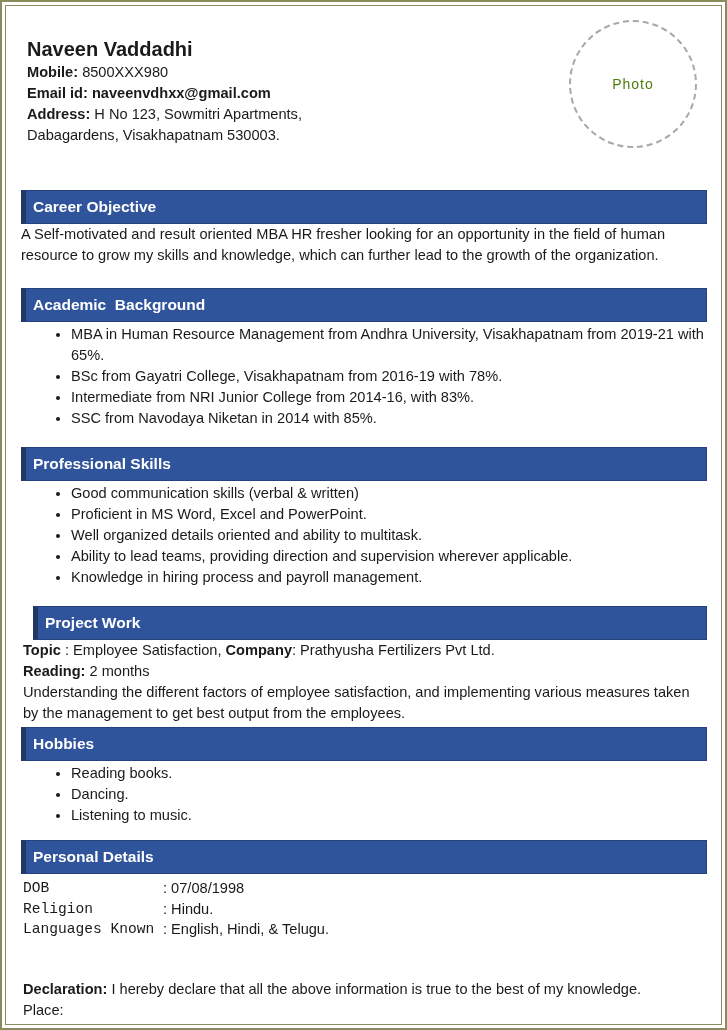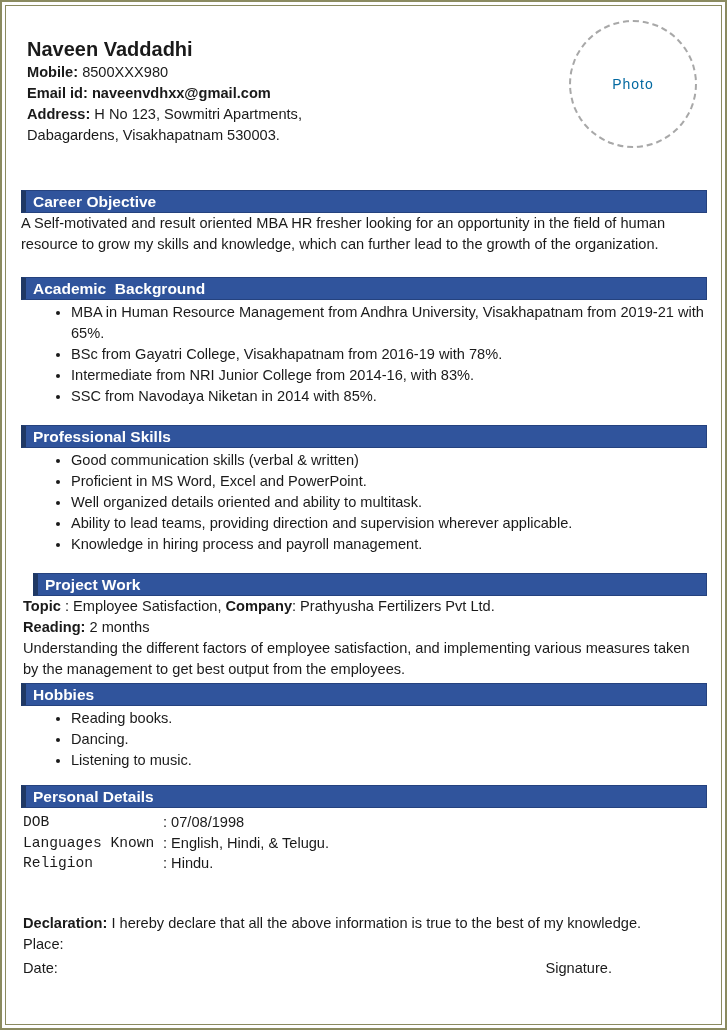--- a/index.html
+++ b/index.html
@@ -10,29 +10,29 @@
   }
   .page-inner{
     border:1px solid #8b8b60;height:100%;box-sizing:border-box;
     padding:0 14px 0 15px;position:relative;overflow:hidden;
   }
   
   .photo{
     position:absolute;top:14px;right:24px;width:124px;height:124px;
     border:2px dashed #a8a8a8;border-radius:50%;
     display:flex;align-items:center;justify-content:center;
-    color:#0369a1;font-size:14px;letter-spacing:1px;
+    color:#4d7c0f;font-size:14px;letter-spacing:1px;
   }
   
   .header-block{margin-top:30px;padding-left:6px;}
   .name{font-size:20px;font-weight:bold;line-height:26px;}
   .contact-line{font-size:14.6px;line-height:21px;}
   
   .bar{
-    height:23px;box-sizing:border-box;display:flex;align-items:center;
+    height:34px;box-sizing:border-box;display:flex;align-items:center;
     background:#30549c;border:1px solid rgba(25,45,90,0.45);
     border-left:5px solid #1f3864;
   }
   .bar-title{
     color:#ffffff;font-weight:bold;font-size:15.5px;
     padding-left:7px;white-space:pre-wrap;
   }
   .bar.career{margin-top:44px;}
   .bar.academic{margin-top:22px;}
   .bar.skills{margin-top:18px;}
@@ -129,26 +129,26 @@
 
     <div class="bar personal">
       <span class="bar-title">Personal Details</span>
     </div>
     <div class="personal-rows">
       <div class="prow">
         <span class="plabel">DOB</span>
         <span class="pvalue">: 07/08/1998</span>
       </div>
       <div class="prow">
+        <span class="plabel">Religion</span>
+        <span class="pvalue">: Hindu.</span>
+      </div>
+      <div class="prow">
         <span class="plabel">Languages Known</span>
         <span class="pvalue">: English, Hindi, &amp; Telugu.</span>
-      </div>
-      <div class="prow">
-        <span class="plabel">Religion</span>
-        <span class="pvalue">: Hindu.</span>
       </div>
     </div>
 
     <p class="line declaration"><b>Declaration:</b> <span>I hereby declare that all the above information is true to the best of my knowledge.</span></p>
     <p class="line place-line">Place:</p>
     <div class="date-row">
       <span class="line">Date:</span>
       <span class="line sig">Signature.</span>
     </div>
 

